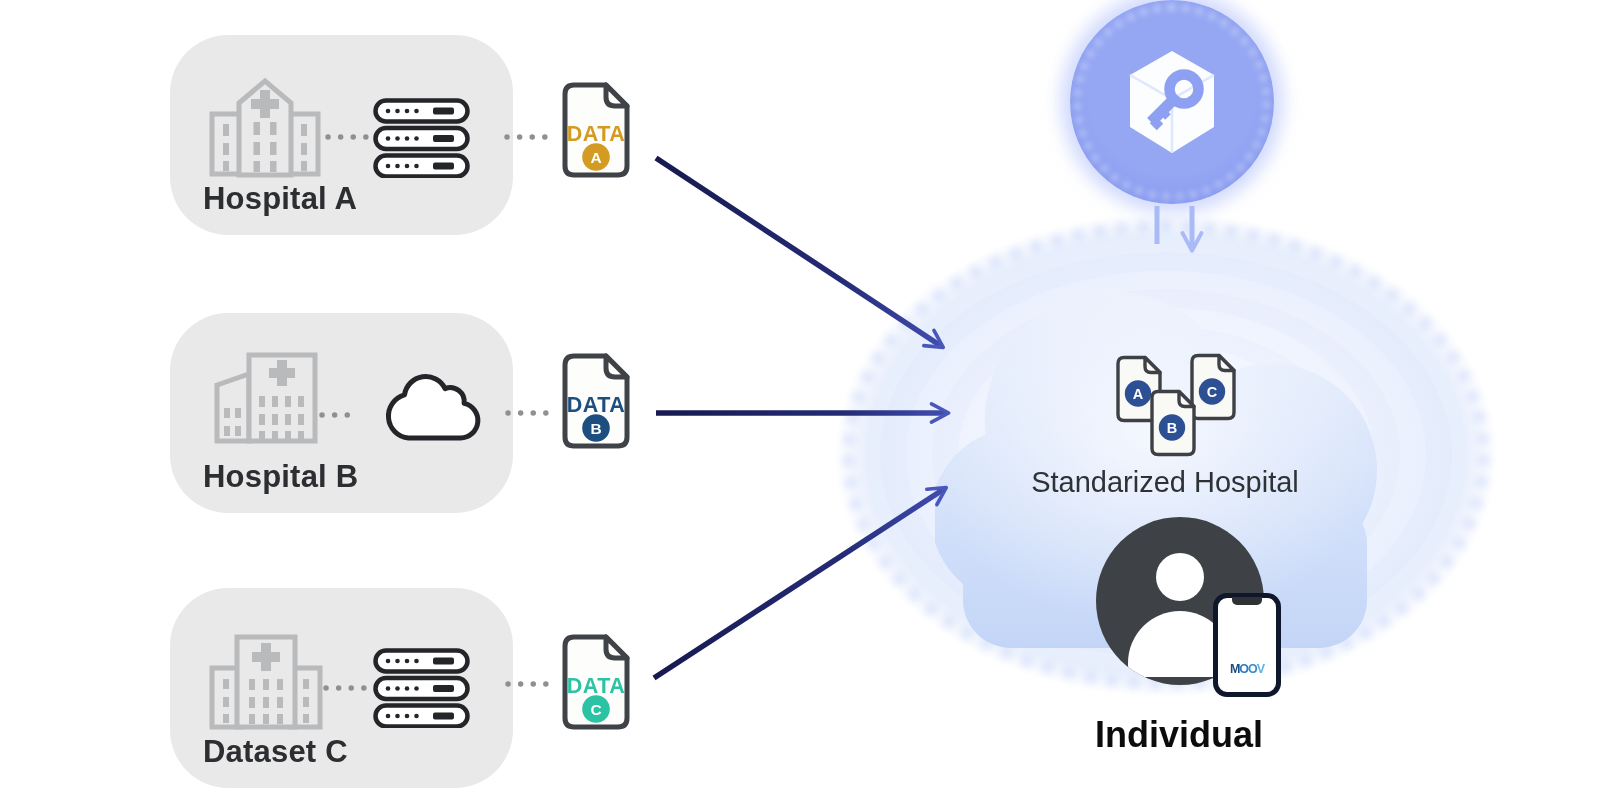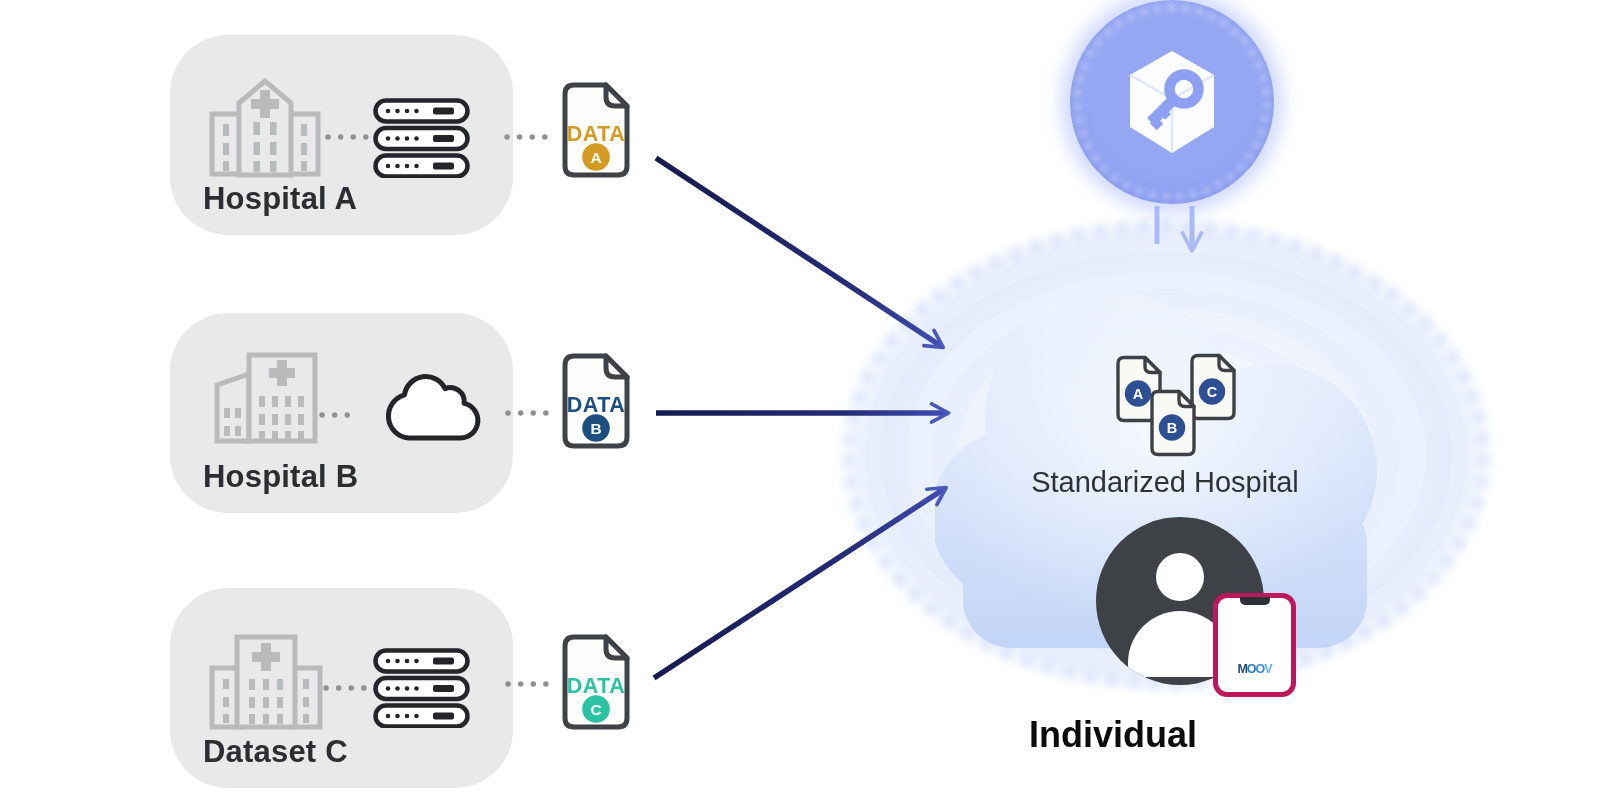--- a/index.html
+++ b/index.html
@@ -27,31 +27,31 @@
         font-size:29px;font-weight:500;color:#2e3236;}
   
   .doc{position:absolute;width:54px;height:68px;}
   .doc.front{z-index:6;}
   
   .avatar{position:absolute;left:1096px;top:517px;width:168px;height:168px;border-radius:50%;
         background:#3e4246;overflow:hidden;z-index:7;}
   .avatar .head{position:absolute;left:60px;top:36px;width:48px;height:48px;border-radius:50%;background:#fff;}
   .avatar .body{position:absolute;left:32px;top:94px;width:104px;height:66px;border-radius:52px 52px 12px 12px;background:#fff;}
   
-  .phone{position:absolute;left:1213px;top:593px;width:83px;height:104px;background:#fff;
-        border:5px solid #be185d;border-radius:14px;z-index:8;box-sizing:border-box;}
+  .phone{position:absolute;left:1213px;top:593px;width:68px;height:104px;background:#fff;
+        border:5px solid #0f172a;border-radius:14px;z-index:8;box-sizing:border-box;}
   .phone .notch{position:absolute;left:50%;transform:translateX(-50%);top:-1px;width:30px;height:8px;
         background:#2e3236;border-radius:0 0 5px 5px;}
   .phone .logo{position:absolute;left:0;right:0;bottom:16px;text-align:center;
         font-size:12.5px;font-weight:700;letter-spacing:-1px;}
   .logo .m{color:#1d4b7c;}
   .logo .o1{color:#2d7dc4;}
   .logo .o2{color:#3a8ccd;}
   .logo .v{color:#5fb3e4;}
-  .individual-label{position:absolute;left:1029px;top:714px;width:300px;text-align:left;
+  .individual-label{position:absolute;left:1029px;top:714px;width:300px;text-align:center;
         font-size:36px;font-weight:700;color:#0c0c0d;}
   svg{display:block;}
 </style>
 </head>
 <body>
 
 <div id="canvas">
 
   <div class="halo"></div>
 

